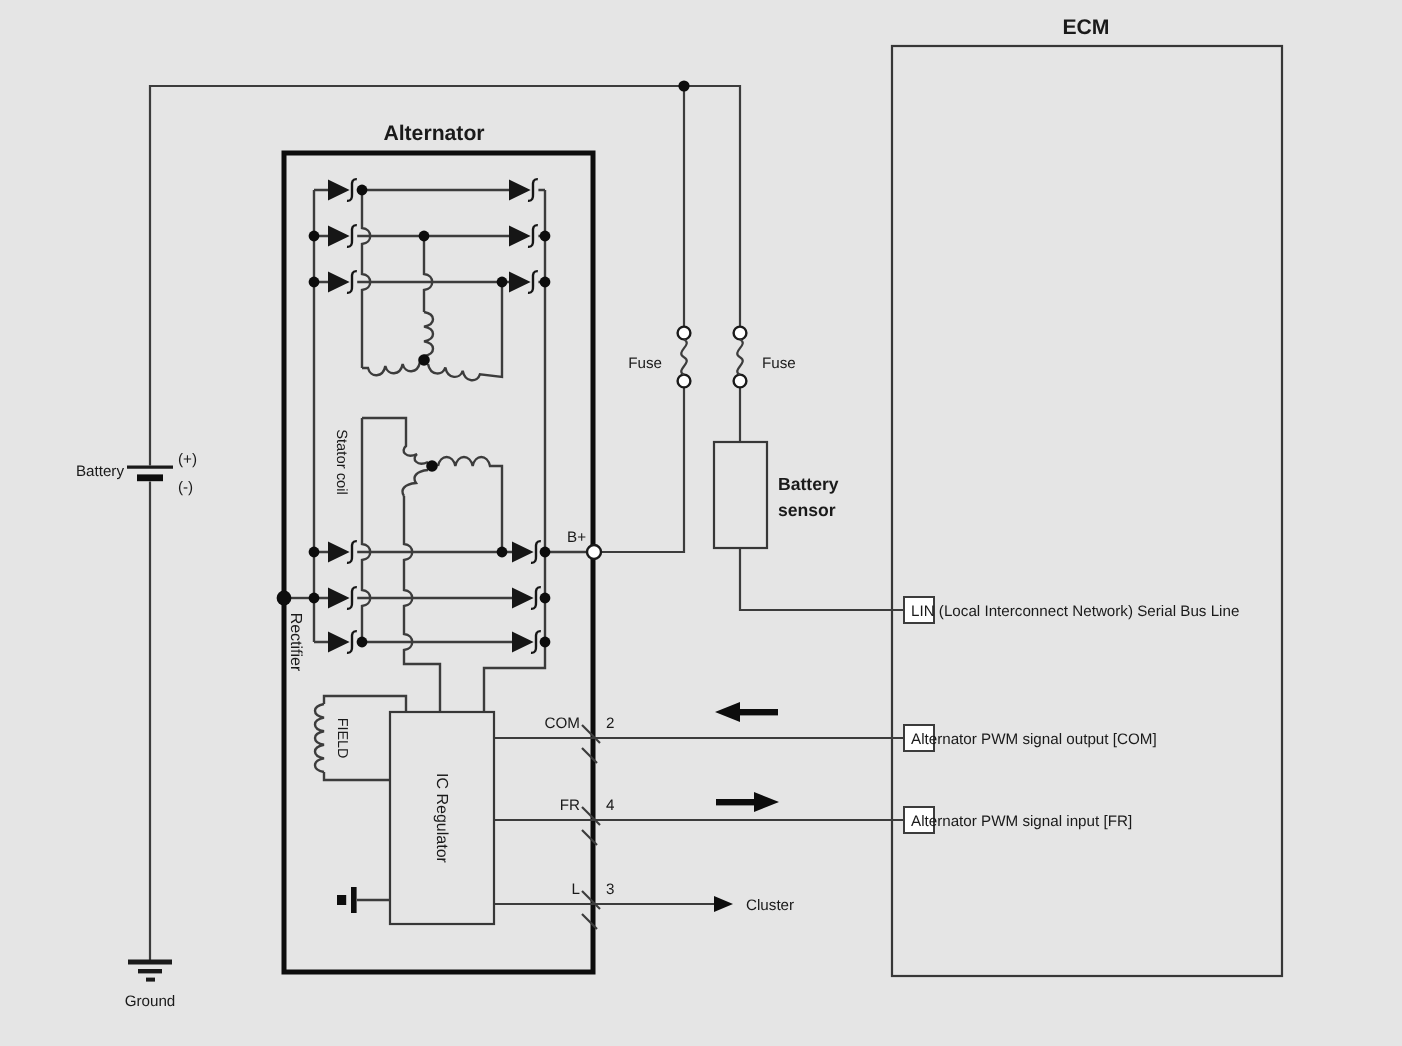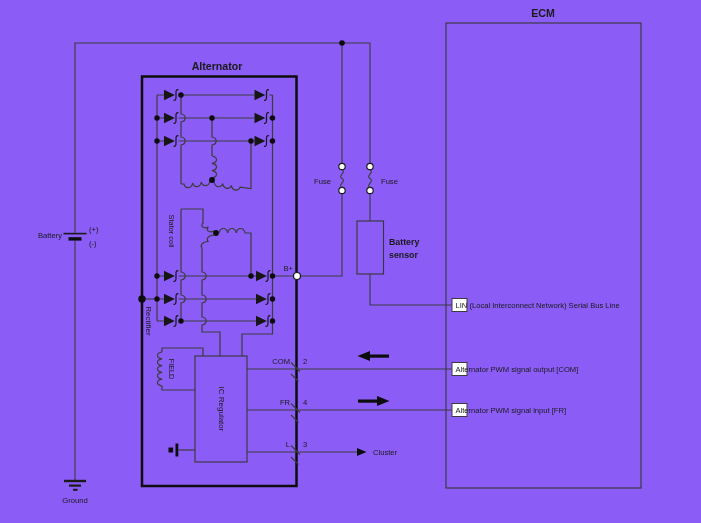--- a/index.html
+++ b/index.html
@@ -1,16 +1,16 @@
 <!DOCTYPE html>
 <html><head>
 <meta charset="utf-8">
 <style>
   html,body{margin:0;padding:0;background:#ffffff;}
-  .canvas{position:relative;width:701px;height:523px;background:#8b5cf6;overflow:hidden;
+  .canvas{position:relative;width:701px;height:523px;background:#e5e5e5;overflow:hidden;
           font-family:"Liberation Sans", sans-serif;}
   svg{position:absolute;left:0;top:0;}
   text{fill:#1a1a1a;font-family:"Liberation Sans", sans-serif;}
   .t-small{font-size:7.6px;}
   .t-pin{font-size:7.6px;}
   .t-title{font-size:10.6px;font-weight:bold;}
   .t-bold-sm{font-size:8.8px;font-weight:bold;}
   .t-vert{font-size:8px;}
   .wire{stroke:#3c3c3c;stroke-width:1.1;fill:none;}
   .wire2{stroke:#3c3c3c;stroke-width:1.2;fill:none;}

